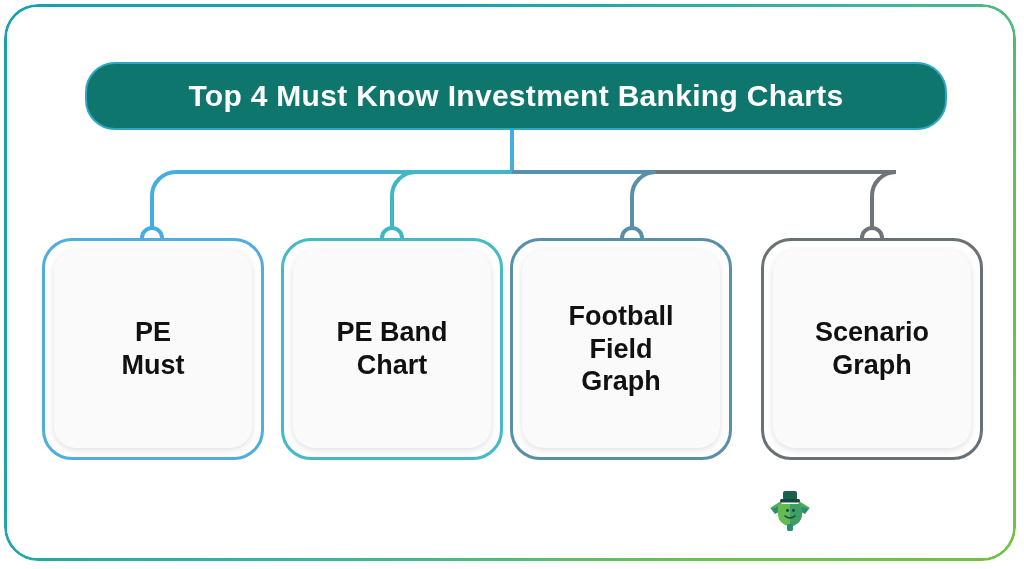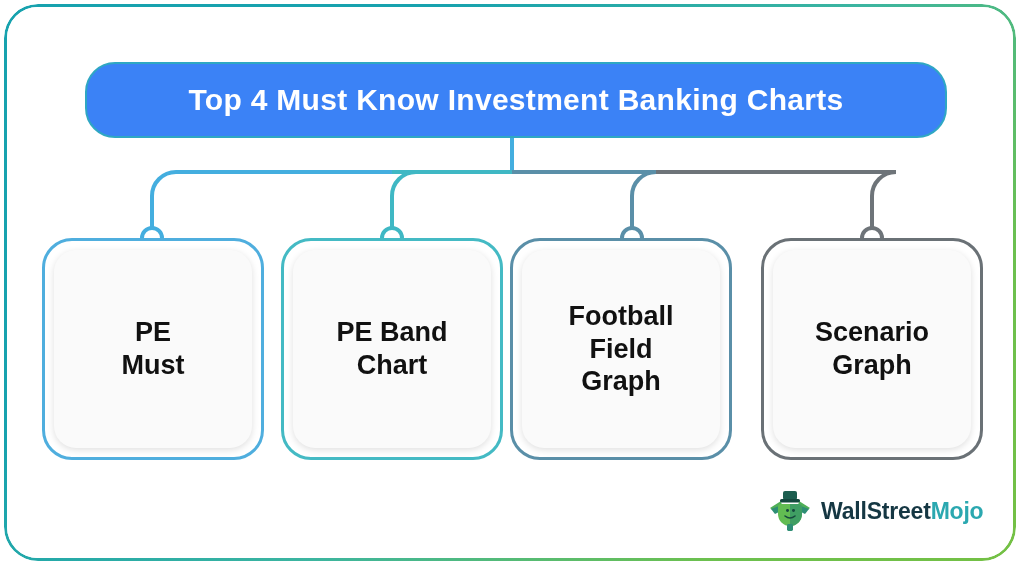--- a/index.html
+++ b/index.html
@@ -50,23 +50,23 @@
     background: #ffffff;
     border-radius: 31px;
   }
 
   
   .title-pill {
     position: absolute;
     left: 85px;
     top: 62px;
     width: 862px;
-    height: 76px;
+    height: 68px;
     border-radius: 30px;
-    background: #3b82f6;
+    background: #0f766e;
     border: 2px solid #2FA7C3;
     box-sizing: border-box;
     display: flex;
     align-items: center;
     justify-content: center;
     z-index: 4;
     text-align: center;
   }
   .title-pill .title-text {
     color: #ffffff;
@@ -223,18 +223,15 @@
       <path d="M41,19 L30,15 L29,20 L37,24 Z" fill="#2E8E74"></path>
       <rect x="15" y="1" width="14" height="9" rx="2" fill="#1C5E4F"></rect>
       <rect x="12" y="9" width="20" height="3.4" rx="1.6" fill="#14493E"></rect>
       <path d="M13,14 h18 a3,3 0 0 1 3,3 v7 a12,12 0 0 1 -12,12 a12,12 0 0 1 -12,-12 v-7 a3,3 0 0 1 3,-3 z" fill="#62BC52"></path>
       <path d="M22,14 h9 a3,3 0 0 1 3,3 v7 a12,12 0 0 1 -12,12 z" fill="#3F9E63"></path>
       <rect x="18" y="19" width="3" height="3" rx="1.4" fill="#16493E"></rect>
       <rect x="24" y="19" width="3" height="3" rx="1.4" fill="#16493E"></rect>
       <path d="M17,26 q5,4 10,0" fill="none" stroke="#16493E" stroke-width="1.6" stroke-linecap="round"></path>
       <rect x="19" y="34" width="6" height="7" rx="1.4" fill="#2E8E74"></rect>
     </svg>
-    <div class="logo-word">
-      <span class="w1">WallStreet</span><span class="w2">Mojo</span>
-    </div>
   </div>
 
 </div>
 
 </body></html>

